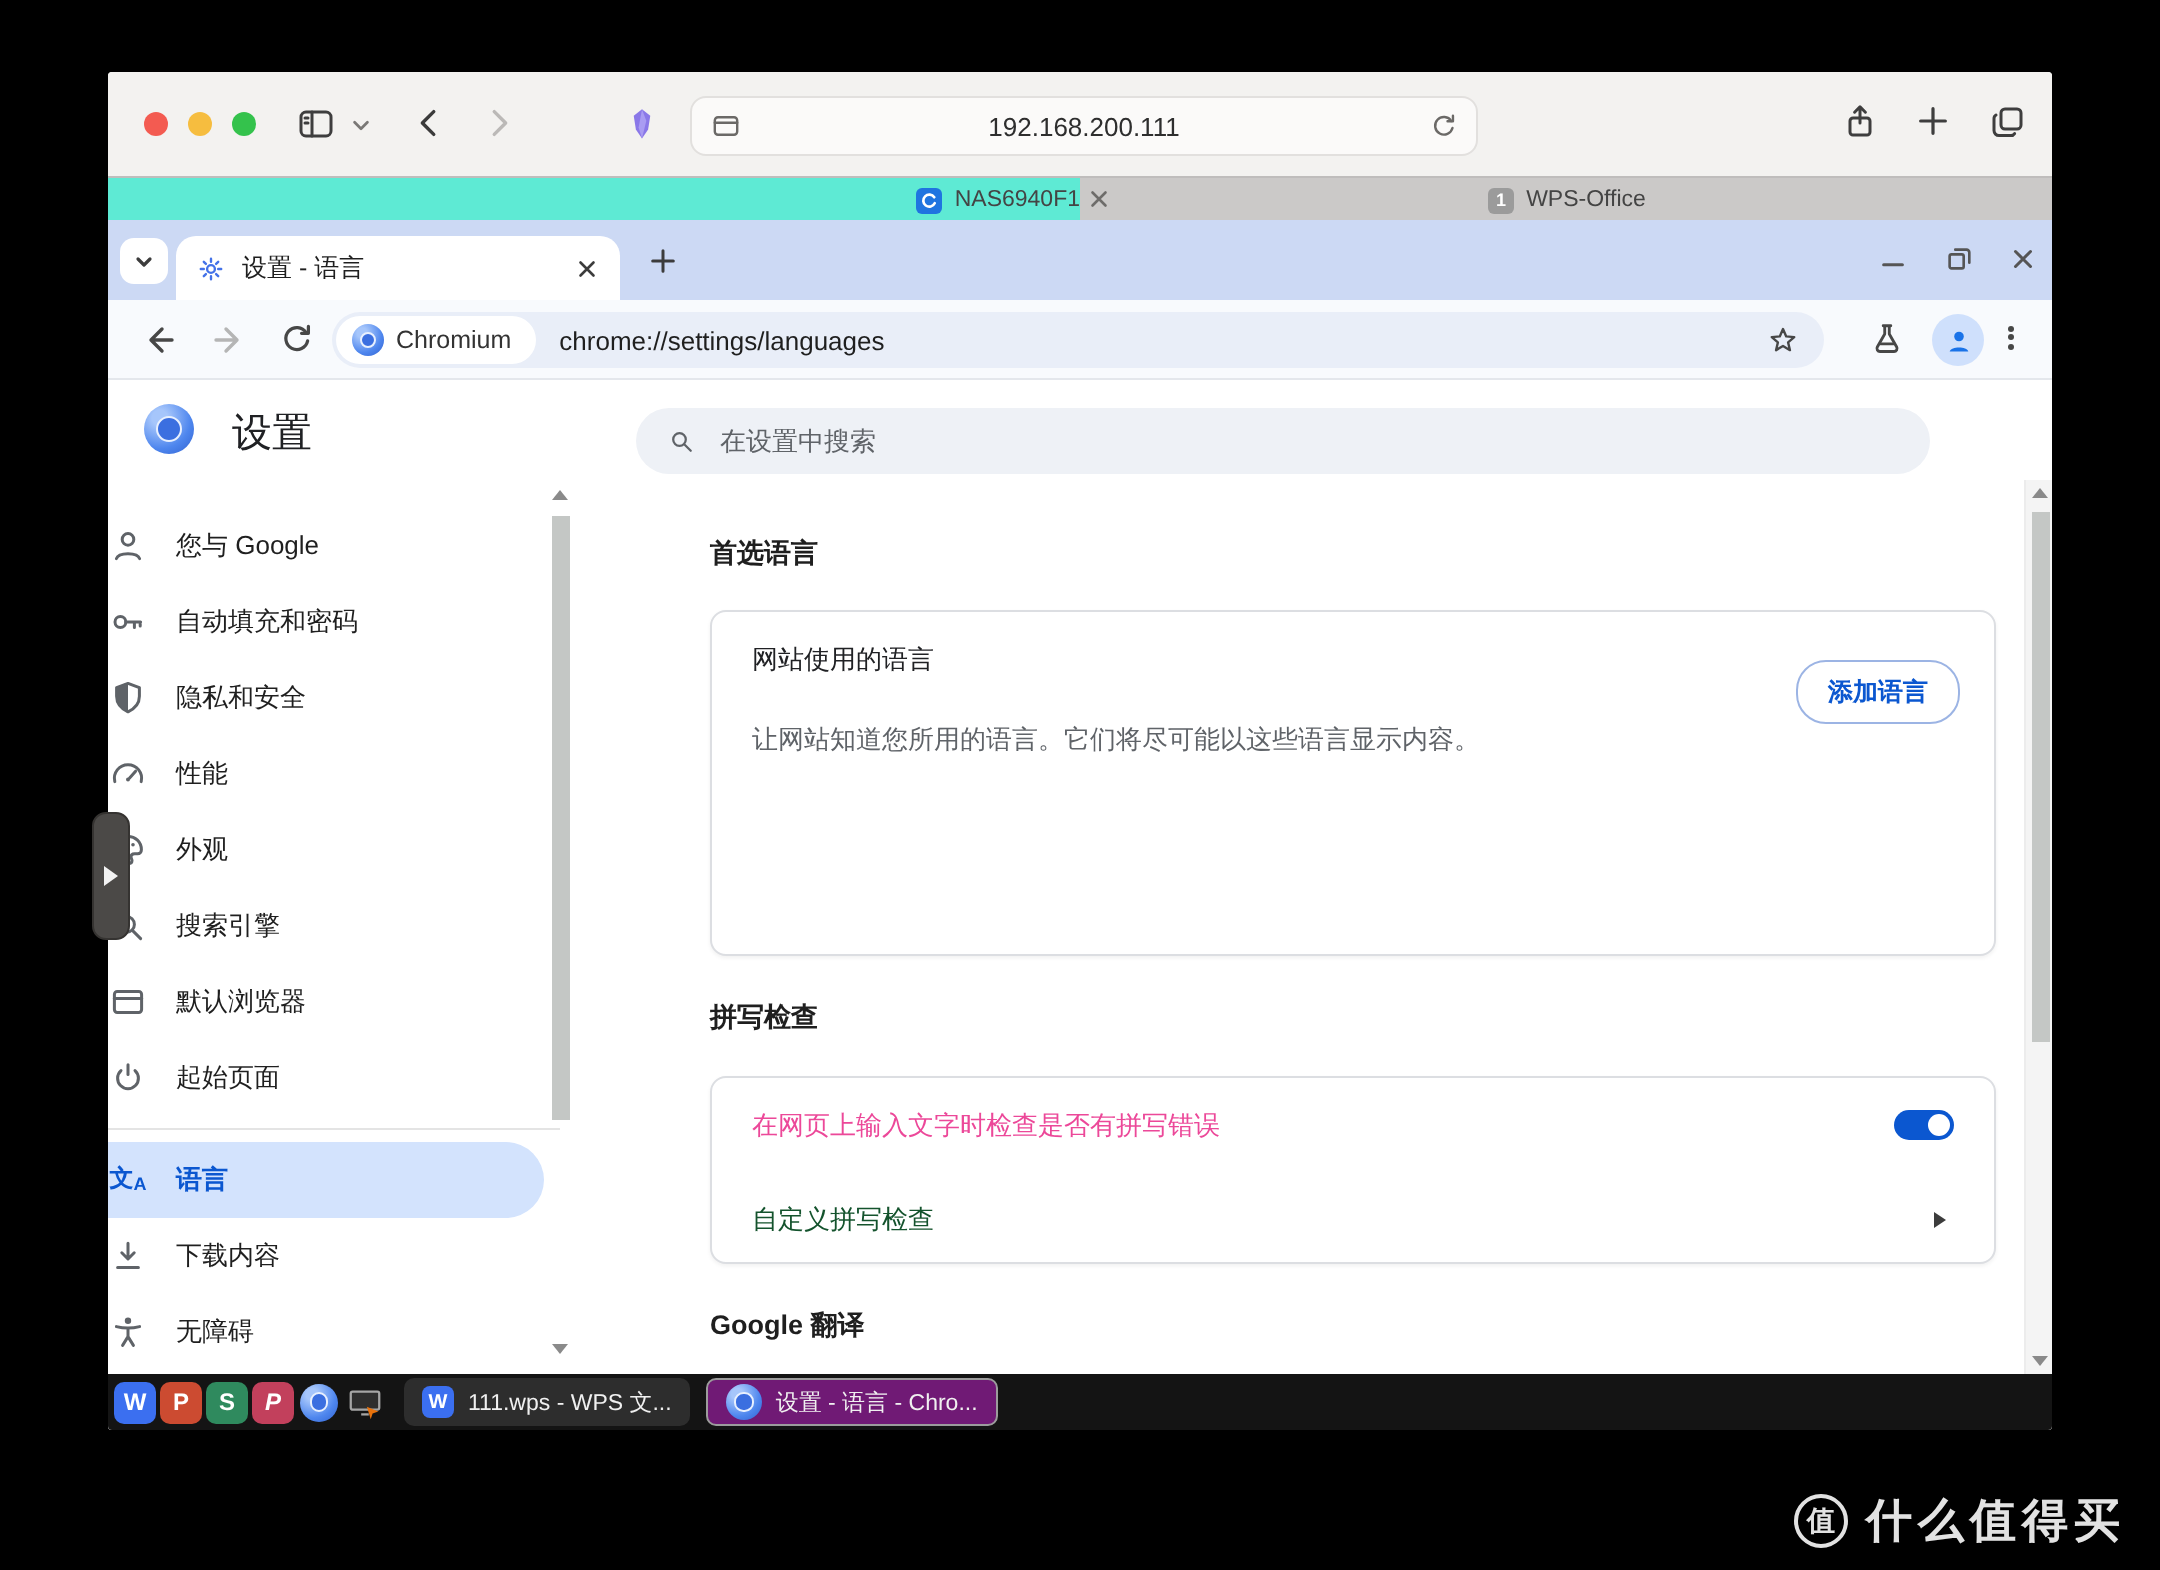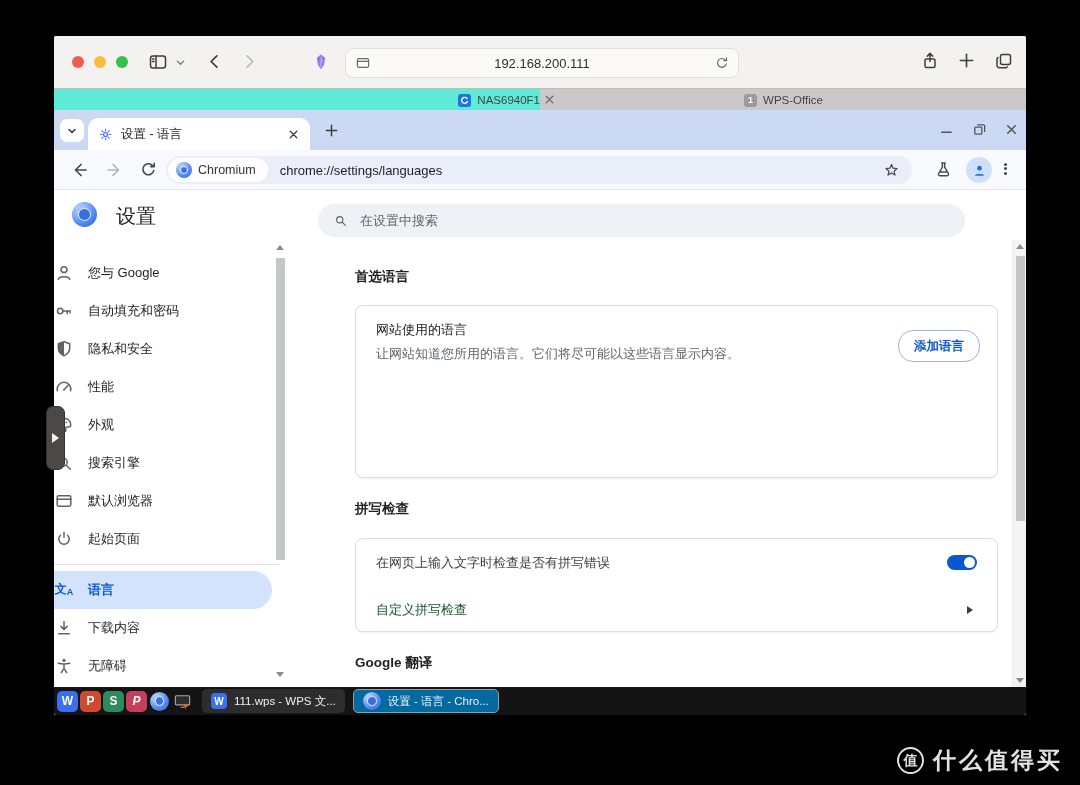--- a/index.html
+++ b/index.html
@@ -79,21 +79,21 @@
   .tri-down{width:0;height:0;border-left:4px solid transparent;border-right:4px solid transparent;border-top:5px solid #8a8a8a;}
   .scroll-track{position:absolute;right:0;top:50px;bottom:0;width:14px;background:#f4f4f4;border-left:1px solid #ececec;box-sizing:border-box;}
   .scroll-thumb{position:absolute;left:2px;width:9px;background:#c4c7c5;}
 
   
   .taskbar{position:absolute;left:0;top:577px;width:100%;height:28px;background:#141414;display:flex;align-items:center;padding:0 2px;box-sizing:border-box;}
   .ql{width:21px;height:21px;border-radius:5px;margin:0 1px;display:flex;align-items:center;justify-content:center;
       color:#fff;font-size:12px;font-weight:bold;}
   .tb-btn{height:24px;border-radius:5px;background:#2d2d2d;display:flex;align-items:center;gap:7px;padding:0 9px;
           margin-left:8px;font-size:11.5px;color:#f0f0f0;white-space:nowrap;box-sizing:border-box;}
-  .tb-btn.active{background:#0369a1;border:1px solid #9c9c9c;}
+  .tb-btn.active{background:#701a75;border:1px solid #9c9c9c;}
   .wicon{width:16px;height:16px;border-radius:4px;background:#3b6ff0;color:#fff;font-size:10px;font-weight:bold;
          display:flex;align-items:center;justify-content:center;}
 
   
   .side-handle{position:absolute;left:46px;top:406px;width:19px;height:64px;background:#4b4947;border:1px solid #353331;
                border-radius:7px;display:flex;align-items:center;justify-content:center;box-sizing:border-box;}
   .handle-tri{width:0;height:0;border-top:5px solid transparent;border-bottom:5px solid transparent;border-left:7px solid #f2f2f2;}
   .watermark{position:absolute;right:17px;bottom:9px;display:flex;align-items:center;gap:9px;color:#e2e2e2;}
   .wm-circle{width:27px;height:27px;border-radius:50%;border:2.5px solid #e2e2e2;display:flex;align-items:center;
              justify-content:center;font-size:14px;font-weight:bold;box-sizing:border-box;}
@@ -382,30 +382,30 @@
         <div class="abs scroll-thumb" style="left:222px;top:68px;height:302px;"></div>
         <div class="abs" style="left:222px;top:482px;">
             <div class="tri-down"></div>
           </div>
 
         <div class="main">
           <div class="abs section-h" style="left:0;top:18px;">首选语言</div>
 
           <div class="card" style="top:55px;height:173px;">
             <div class="abs card-title" style="left:20px;top:15px;">网站使用的语言</div>
-            <div class="abs card-desc" style="left:20px;top:33px;width:500px;">让网站知道您所用的语言。它们将尽可能以这些语言显示内容。</div>
+            <div class="abs card-desc" style="left:20px;top:49px;width:500px;">让网站知道您所用的语言。它们将尽可能以这些语言显示内容。</div>
             <div class="btn-outline">添加语言</div>
 
           </div>
 
           <div class="abs section-h" style="left:0;top:250px;">拼写检查</div>
 
           <div class="card" style="top:288px;height:94px;">
             <div style="position:relative;height:47px;display:flex;align-items:center;padding:0 20px;">
-              <span style="font-size:13px;color:#404040;flex:1;">在网页上输入文字时检查是否有拼写错误</span>
+              <span style="font-size:13px;color:#ec4899;flex:1;">在网页上输入文字时检查是否有拼写错误</span>
               <span class="toggle"></span>
             </div>
             <div style="position:relative;height:47px;display:flex;align-items:center;padding:0 24px 0 20px;">
               <span style="font-size:13px;color:#14532d;flex:1;">自定义拼写检查</span>
               <span class="tri-right"></span>
             </div>
           </div>
 
           <div class="abs section-h" style="left:0;top:404px;">Google 翻译</div>
         </div>

